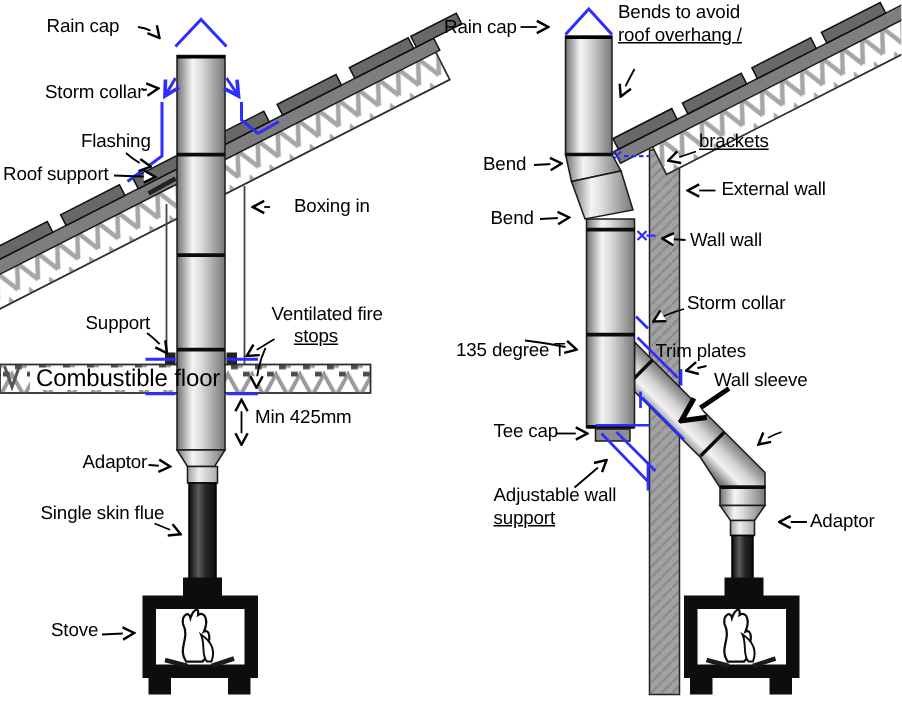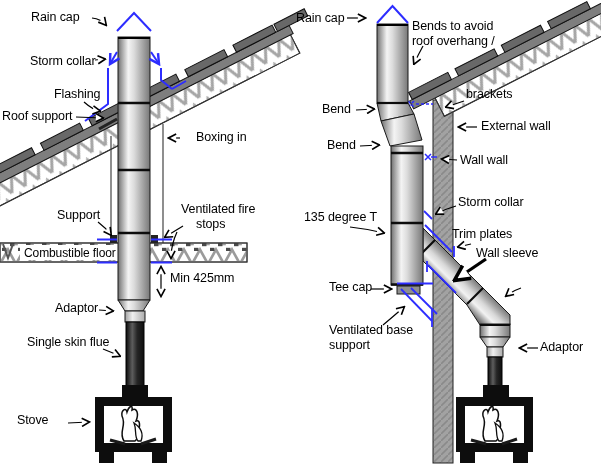--- a/index.html
+++ b/index.html
@@ -5,21 +5,21 @@
   html,body{margin:0;padding:0;background:#fff;}
   .canvas{
     position:relative;width:601px;height:467px;background:#ffffff;
     font-family:"Liberation Sans", sans-serif;overflow:hidden;
   }
   .canvas svg{position:absolute;left:0;top:0;}
   .label{
     position:absolute;font-size:12.5px;color:#000;line-height:14.5px;
     white-space:nowrap;letter-spacing:-0.1px;
   }
-  .label .l2{display:block;}
+  .label .l2{display:block;text-decoration:underline;}
 </style>
 </head>
 <body>
 
 <div class="canvas">
 
 <svg width="601" height="467" viewBox="0 0 601 467">
   <defs>
     <marker id="ah" viewBox="0 0 10 10" refX="8.5" refY="5" markerWidth="8.5" markerHeight="8.5" orient="auto-start-reverse">
       <path d="M1.5,1 L9,5 L1.5,9" fill="#ffffff" stroke="#000" stroke-width="1.6"></path>
@@ -236,42 +236,42 @@
 <div class="label" style="left:31px;top:10px">Rain cap</div>
 <div class="label" style="left:30px;top:54px">Storm collar</div>
 <div class="label" style="left:54px;top:87px">Flashing</div>
 <div class="label" style="left:2px;top:109px">Roof support</div>
 <div class="label" style="left:196px;top:130px">Boxing in</div>
 <div class="label" style="left:57px;top:208px">Support</div>
 <div class="label" style="left:181px;top:202px">
   <span>Ventilated fire</span>
   <span class="l2" style="margin-left:15px">stops</span>
 </div>
-<div class="label" style="left:24px;top:246px;font-size:12px">Combustible floor</div>
+<div class="label" style="left:24px;top:246px;font-size:16px">Combustible floor</div>
 <div class="label" style="left:170px;top:271px">Min 425mm</div>
 <div class="label" style="left:55px;top:301px">Adaptor</div>
 <div class="label" style="left:27px;top:335px">Single skin flue</div>
-<div class="label" style="left:17px;top:413px">Stove</div>
+<div class="label" style="left:34px;top:413px">Stove</div>
 
 <div class="label" style="left:296px;top:11px">Rain cap</div>
-<div class="label" style="left:412px;top:19px">
+<div class="label" style="left:412px;top:1px">
   <span>Bends to avoid</span>
   <span class="l2">roof overhang /</span>
 </div>
 <div class="label" style="left:322px;top:102px">Bend</div>
 <div class="label" style="left:466px;top:87px">
   <span class="l2">brackets</span>
 </div>
 <div class="label" style="left:481px;top:119px">External wall</div>
 <div class="label" style="left:327px;top:138px">Bend</div>
 <div class="label" style="left:460px;top:153px">Wall wall</div>
-<div class="label" style="left:304px;top:210px">135 degree T</div>
+<div class="label" style="left:304px;top:226px">135 degree T</div>
 <div class="label" style="left:458px;top:195px">Storm collar</div>
-<div class="label" style="left:452px;top:227px">Trim plates</div>
+<div class="label" style="left:437px;top:227px">Trim plates</div>
 <div class="label" style="left:476px;top:246px">Wall sleeve</div>
 <div class="label" style="left:329px;top:280px">Tee cap</div>
 <div class="label" style="left:329px;top:323px">
-  <span>Ventilated base</span>
+  <span>Adjustable wall</span>
   <span class="l2">support</span>
 </div>
 <div class="label" style="left:540px;top:340px">Adaptor</div>
 
 </div>
 
 </body></html>

